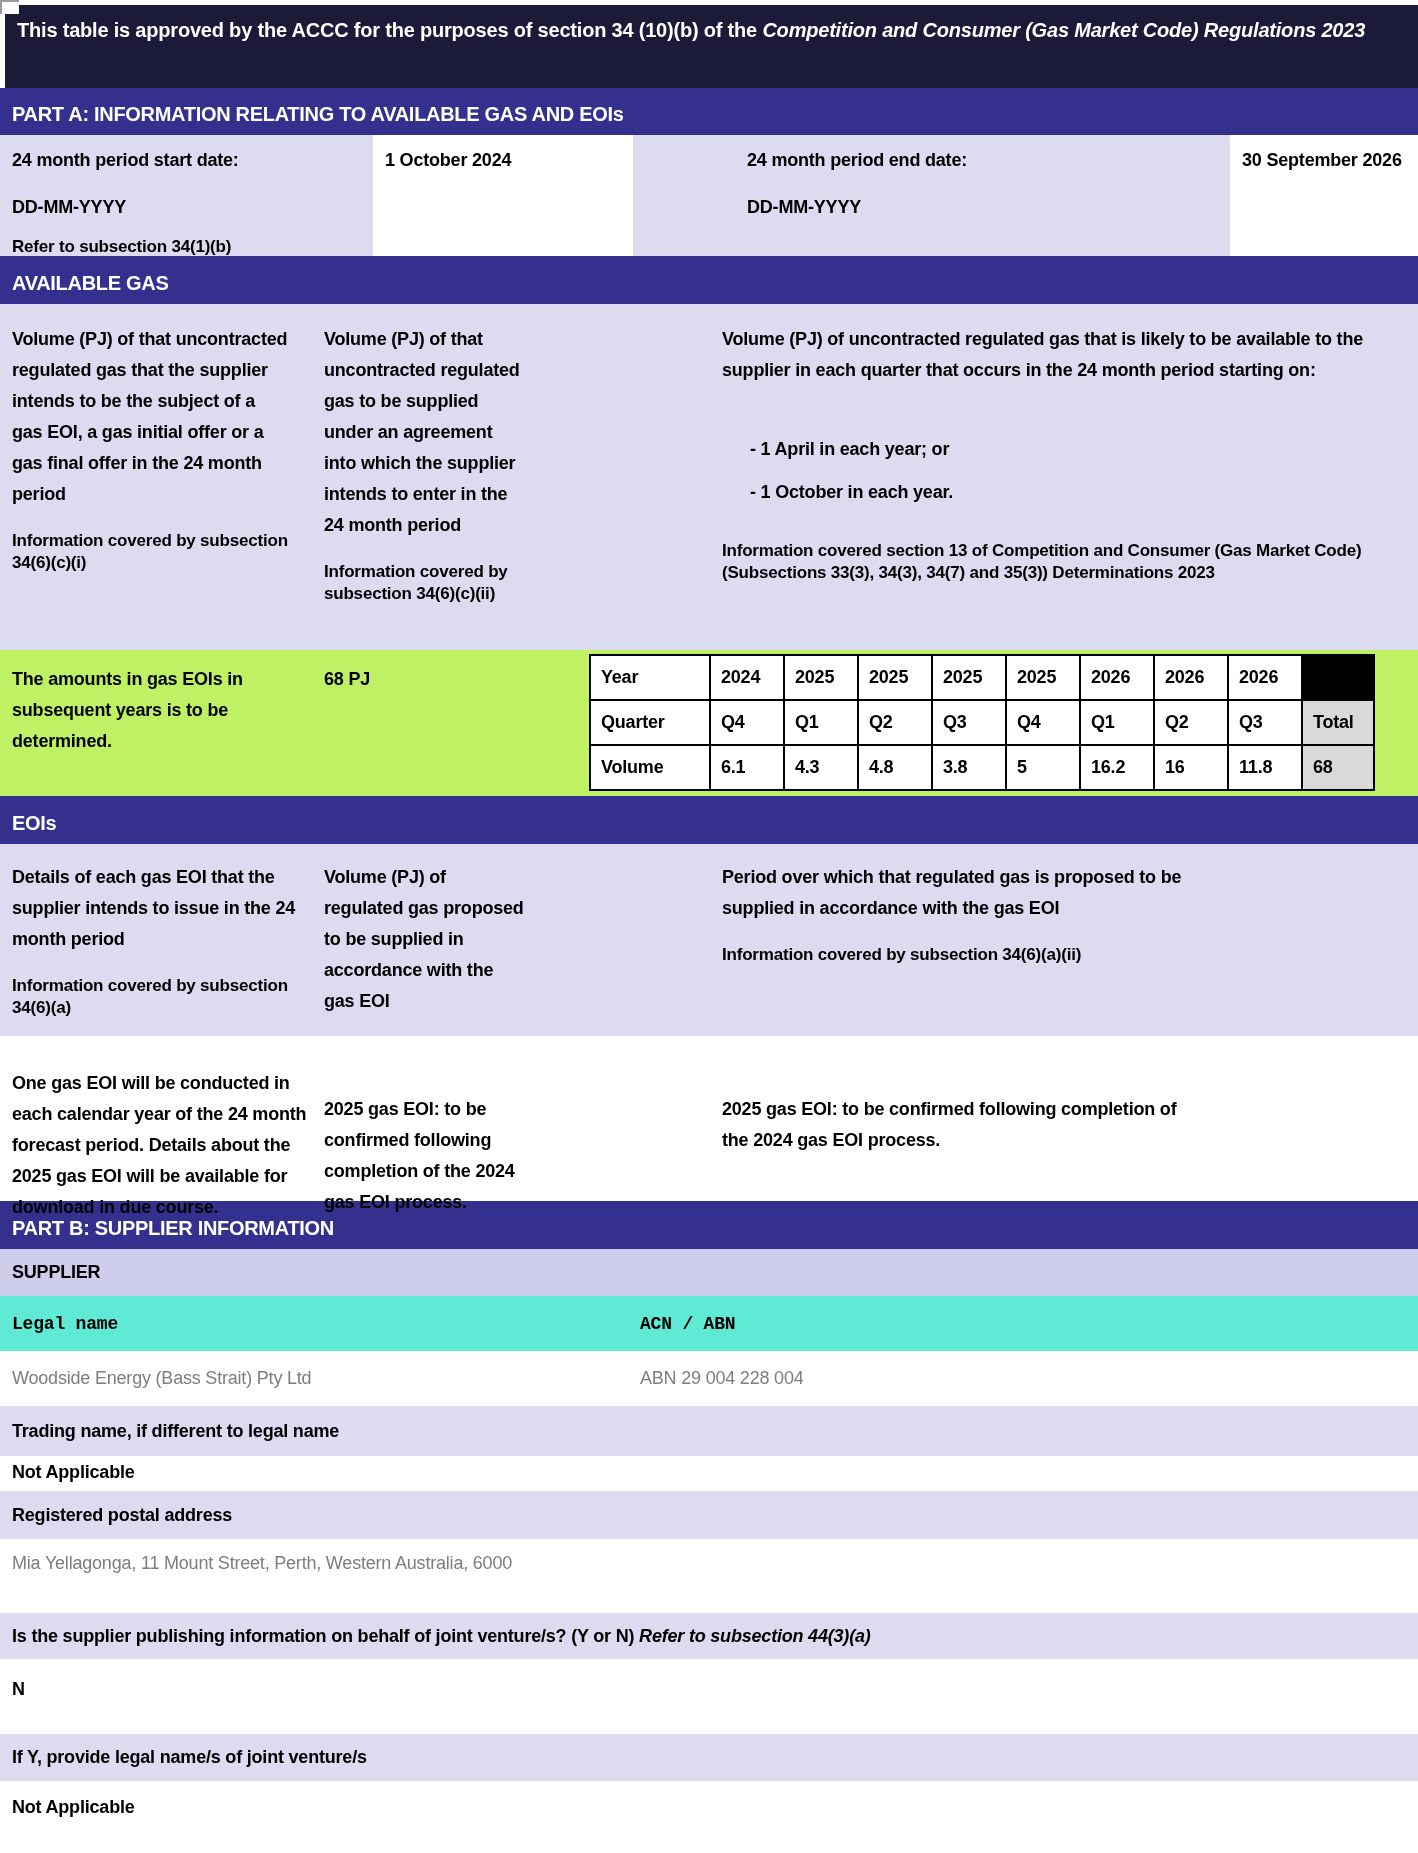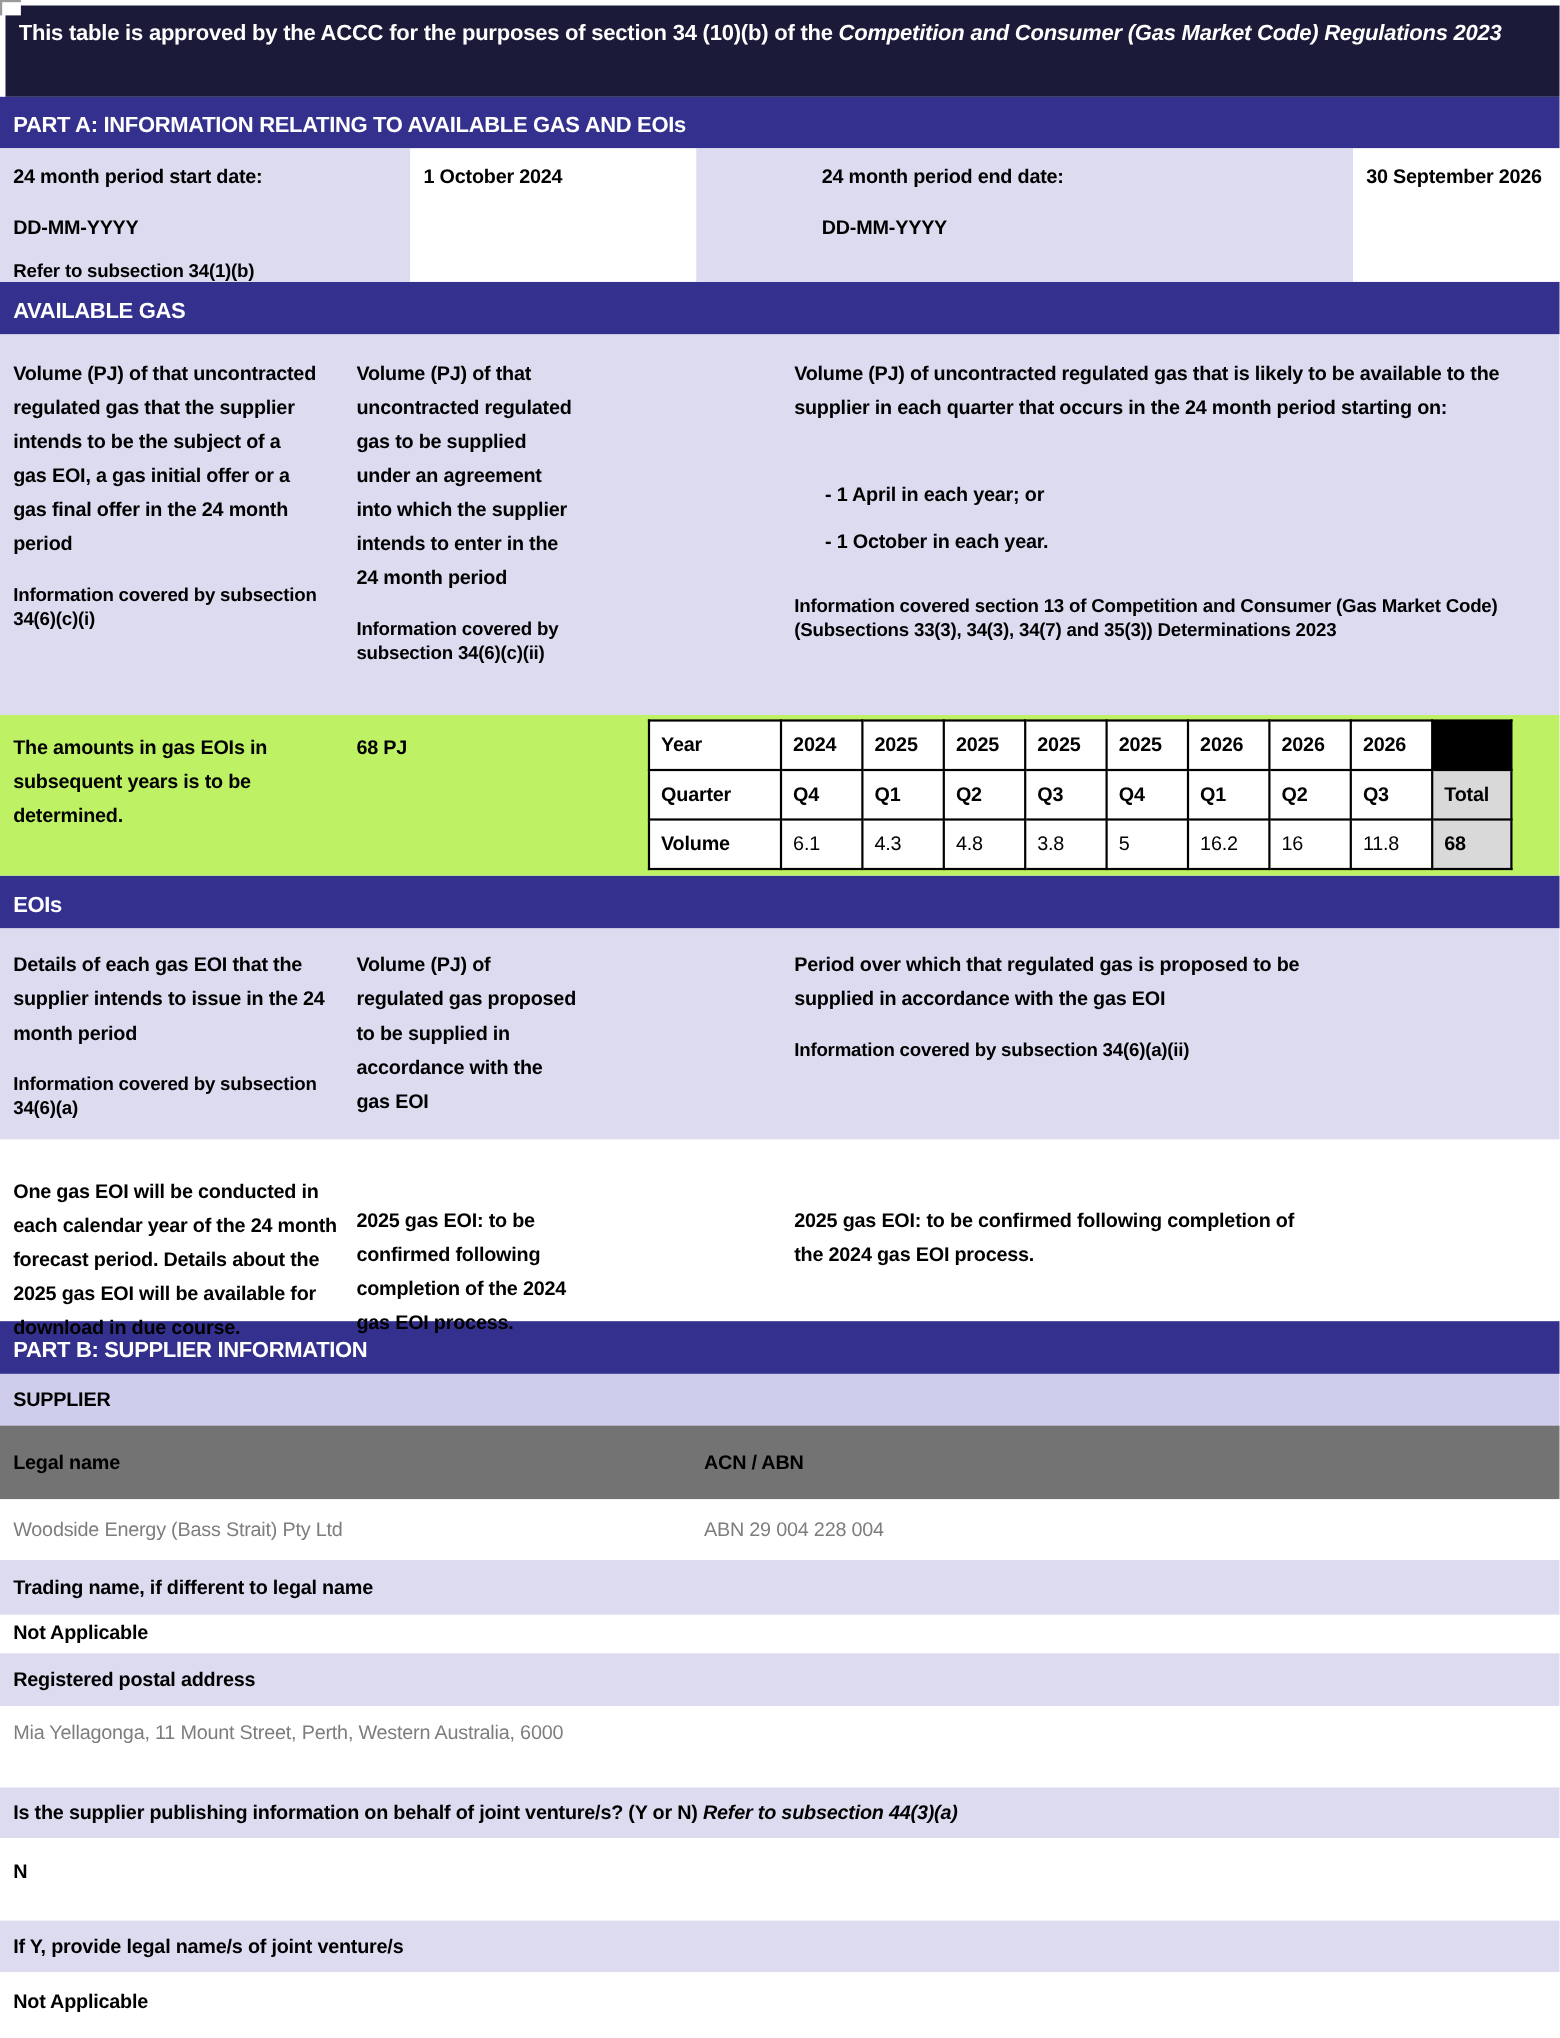--- a/index.html
+++ b/index.html
@@ -44,37 +44,37 @@
   .mtnote{margin-top:20px;}
   .bullets{margin-top:48px;}
   .bullet{font-size:18px;font-weight:bold;line-height:31px;padding-left:28px;margin-top:12px;}
 
   
   .amounts{height:146px;background:#bef264;}
   .qtable{position:absolute;left:589px;top:4px;border-collapse:collapse;table-layout:fixed;}
   .qtable td{border:2px solid #000;height:43px;font-size:18px;padding:0 4px 0 10px;background:#fff;vertical-align:middle;}
   .qtable .hl{font-weight:bold;}
   .qtable .yr,.qtable .qt{font-weight:bold;}
-  .qtable .vol{font-weight:normal;margin-top:27px;}
+  .qtable .vol{font-weight:bold;margin-top:27px;}
   .qtable .blackcell{background:#000;}
   .qtable .totalhead{background:#d9d9d9;font-weight:bold;}
   .qtable .totalval{background:#d9d9d9;font-weight:bold;}
 
   
   .eoishead{height:192px;background:#dcdbf0;}
   .eoishead .col{top:18px;}
   .eoishead .c3{width:480px;}
   .eoisdata{height:165px;background:#fff;}
   .eoisdata .c1{top:32px;width:318px;}
   .eoisdata .c2{top:58px;width:205px;}
   .eoisdata .c3{top:58px;width:480px;}
 
   
   .supband{height:47px;background:#cfcdec;display:flex;align-items:center;padding-left:12px;font-size:18px;font-weight:bold;}
-  .legalrow{height:67px;background:#737373;}
+  .legalrow{height:55px;background:#5eead4;font-family:Liberation Mono, monospace;}
   .valrow{height:55px;background:#fff;}
   .twocol{position:absolute;top:0;bottom:0;display:flex;align-items:center;}
   .tc1{left:12px;}
   .tc2{left:640px;}
   .labband{display:flex;align-items:center;padding-left:12px;font-size:18px;font-weight:bold;background:#dcdbf0;box-sizing:border-box;}
   .labband.h50{height:50px}.labband.h48{height:48px}.labband.h46{height:46px}.labband.h47{height:47px}
   .whiterow{background:#fff;box-sizing:border-box;padding-left:12px;}
   .na1{height:35px;padding-top:6px;}
   .addr{height:74px;padding-top:14px;}
   .nrow{height:75px;padding-top:20px;}

